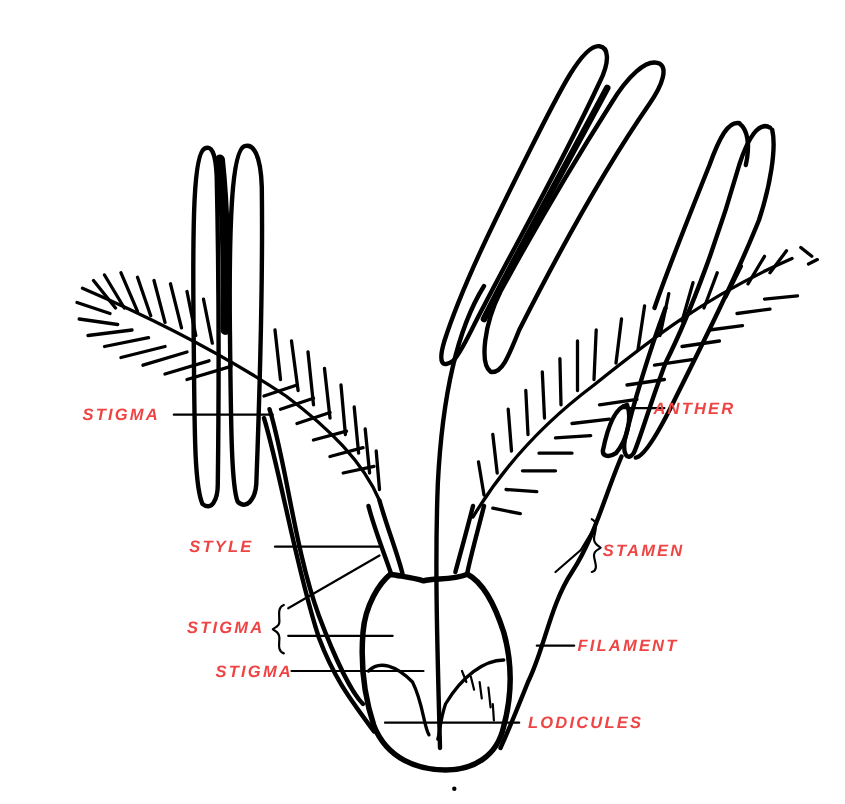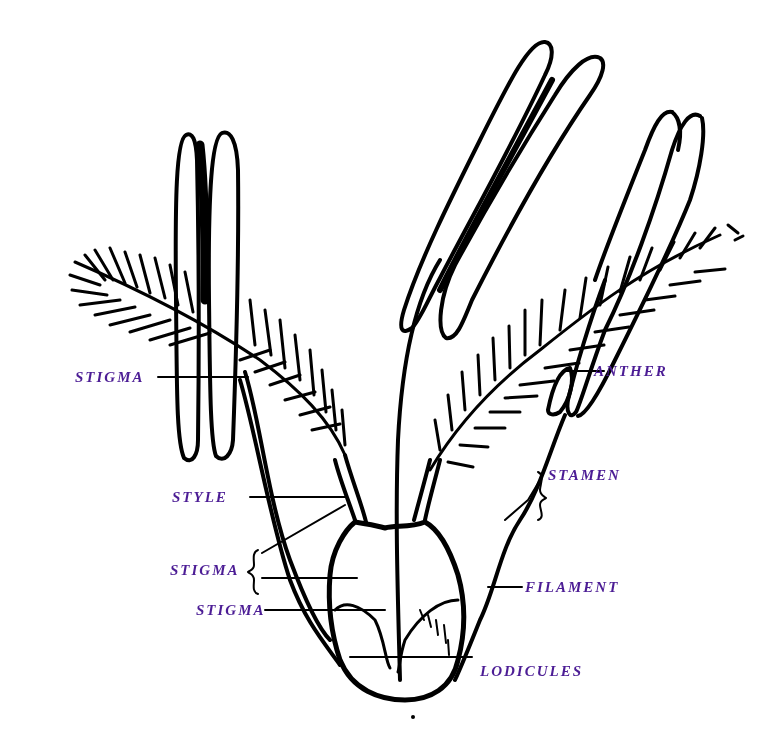--- a/index.html
+++ b/index.html
@@ -1,26 +1,26 @@
 <!DOCTYPE html>
 <html><head>
   <meta charset="utf-8">
   <style>
     html, body { margin: 0; padding: 0; background: #ffffff; }
     body { width: 768px; height: 731px; overflow: hidden; position: relative; }
     #stage { position: absolute; left: 0; top: 0; width: 768px; height: 731px; }
     svg { position: absolute; left: 0; top: 0; }
     .label {
       position: absolute;
-      font-family: Liberation Serif, serif;
+      font-family: Liberation Sans, sans-serif;
       font-weight: bold;
       font-style: italic;
       font-size: 15px;
       letter-spacing: 2px;
-      color: #4c1d95;
+      color: #ef4444;
       white-space: nowrap;
       line-height: 1;
     }
   </style>
 </head>
 <body>
 
 <div id="stage">
   <svg width="768" height="731" viewBox="0 0 768 731">
     <g fill="none" stroke="#000" stroke-linecap="round" stroke-linejoin="round">
@@ -94,18 +94,18 @@
       <path d="M258 550 C252 552 254 560 254 565 C254 570 250 570 248 572 C250 574 254 574 254 580 C254 585 252 592 258 594" stroke-width="2"></path>
       <path d="M538 472 C545 475 540 485 540 490 C540 495 544 496 546 498 C544 500 540 500 540 505 C540 510 545 518 538 520" stroke-width="2"></path>
 
       <circle cx="413" cy="717" r="2" fill="#000" stroke="none"></circle>
     </g>
   </svg>
 
   <span class="label" style="left:75px; top:370px;">STIGMA</span>
   <span class="label" style="left:594px; top:364px;">ANTHER</span>
   <span class="label" style="left:172px; top:490px;">STYLE</span>
-  <span class="label" style="left:548px; top:468px;">STAMEN</span>
+  <span class="label" style="left:548px; top:493px;">STAMEN</span>
   <span class="label" style="left:170px; top:563px;">STIGMA</span>
   <span class="label" style="left:525px; top:580px;">FILAMENT</span>
   <span class="label" style="left:196px; top:603px;">STIGMA</span>
-  <span class="label" style="left:480px; top:664px;">LODICULES</span>
+  <span class="label" style="left:480px; top:650px;">LODICULES</span>
 </div>
 
 </body></html>

